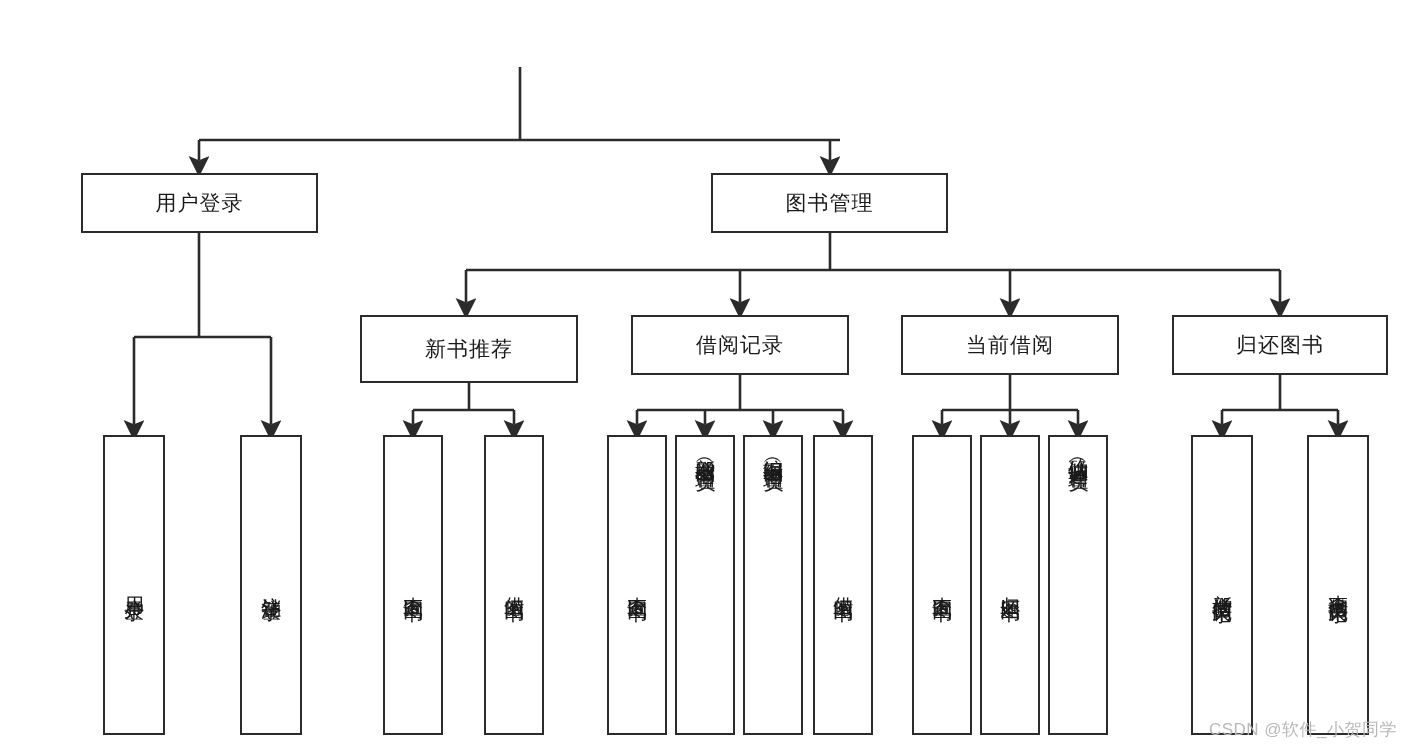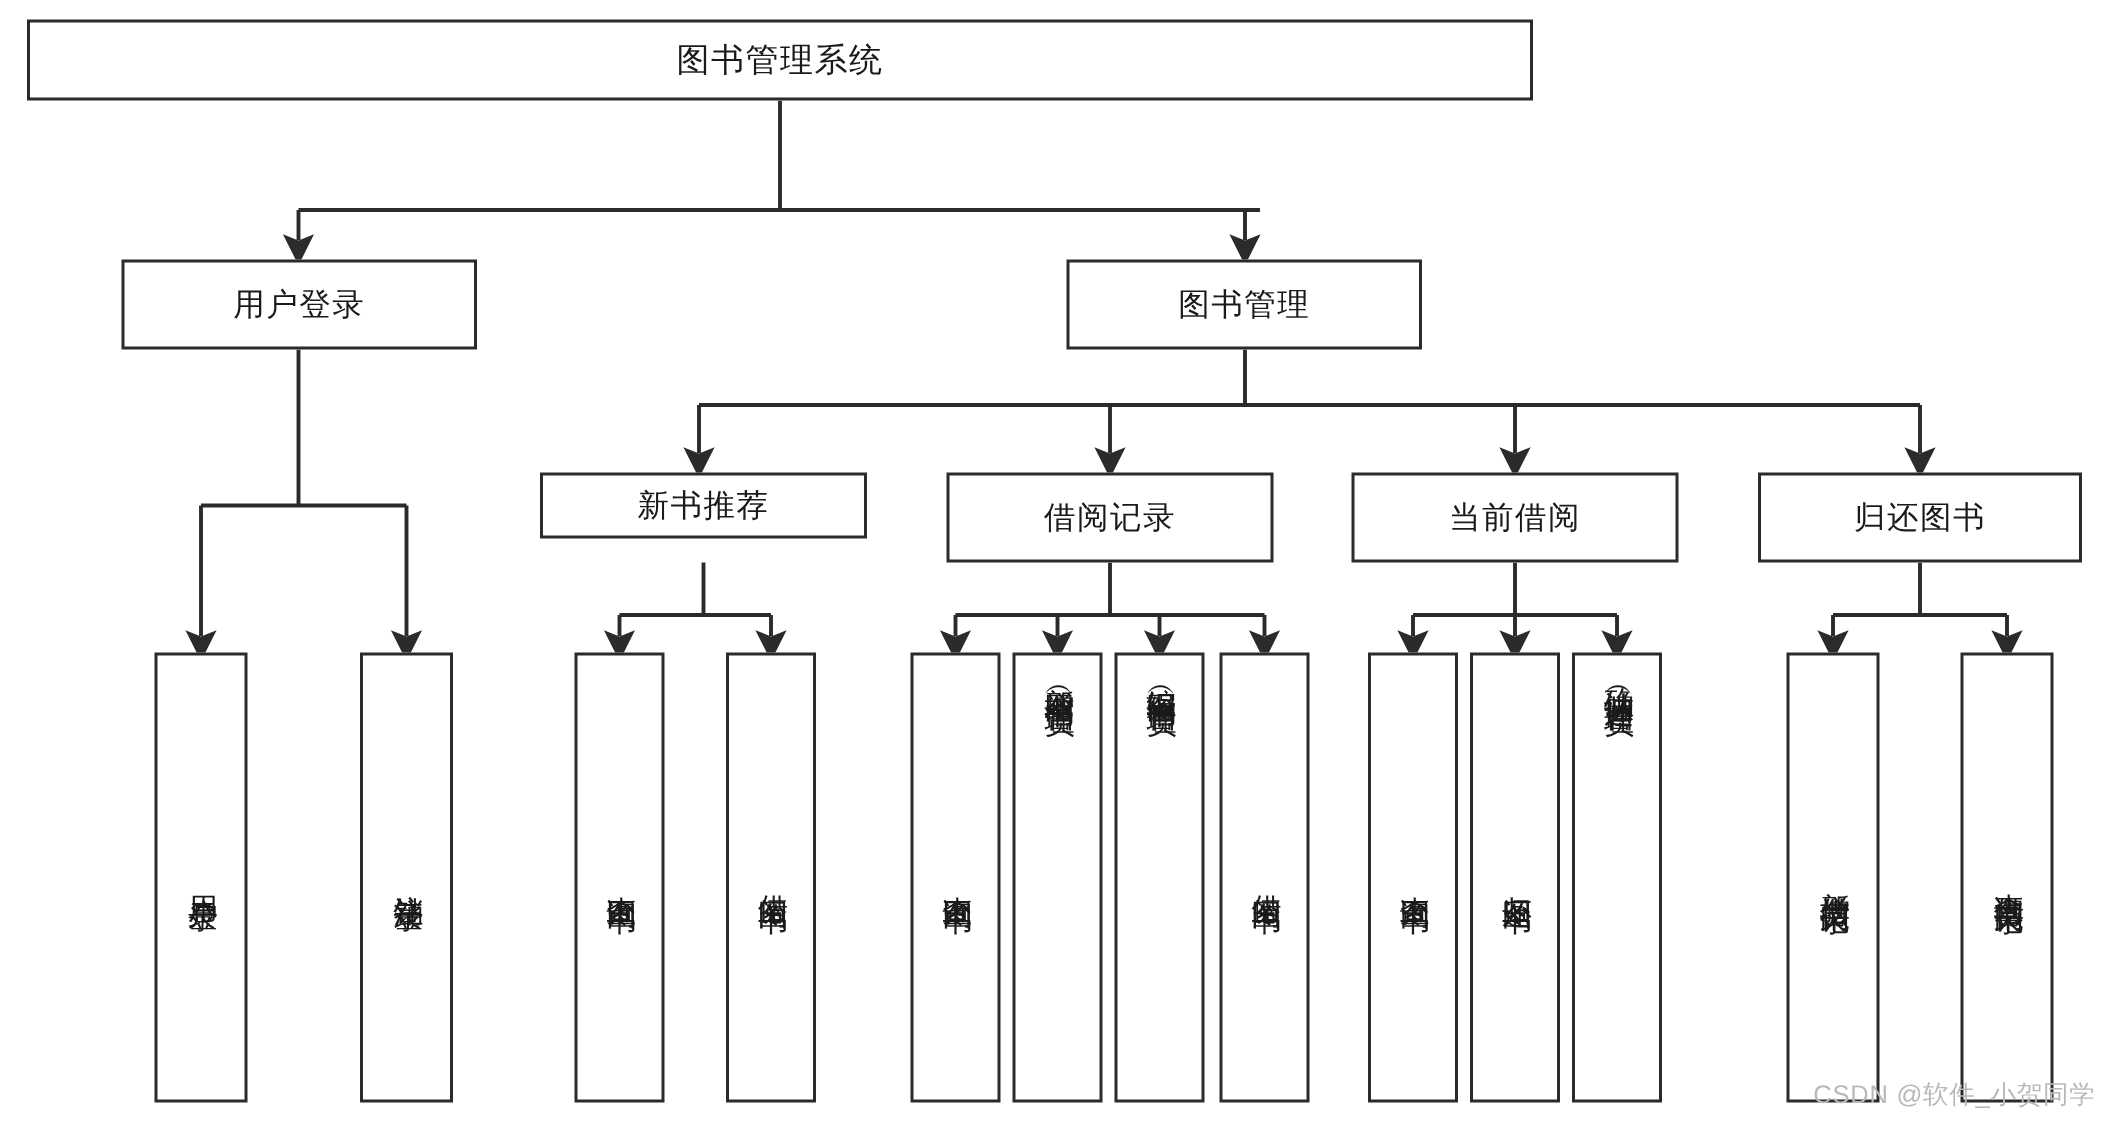--- a/index.html
+++ b/index.html
@@ -64,32 +64,29 @@
       <path d="M1010,410 L1010,424" marker-end="url(#ah)"></path>
       <path d="M1078,410 L1078,424" marker-end="url(#ah)"></path>
 
       <path d="M1280,375 L1280,410"></path>
       <path d="M1222,410 L1338,410"></path>
       <path d="M1222,410 L1222,424" marker-end="url(#ah)"></path>
       <path d="M1338,410 L1338,424" marker-end="url(#ah)"></path>
     </g>
   </svg>
 
-  <div class="node h root" style="left:18px;top:13px;width:1004px;height:54px;">
-    <span>图书管理系统</span>
-  </div>
 
   <div class="node h" style="left:81px;top:173px;width:237px;height:60px;">
     <span>用户登录</span>
   </div>
   <div class="node h" style="left:711px;top:173px;width:237px;height:60px;text-align:right;">
     <span>图书管理</span>
   </div>
 
-  <div class="node h" style="left:360px;top:315px;width:218px;height:44px;">
+  <div class="node h" style="left:360px;top:315px;width:218px;height:68px;">
     <span>新书推荐</span>
   </div>
   <div class="node h" style="left:631px;top:315px;width:218px;height:60px;">
     <span>借阅记录</span>
   </div>
   <div class="node h" style="left:901px;top:315px;width:218px;height:60px;">
     <span>当前借阅</span>
   </div>
   <div class="node h" style="left:1172px;top:315px;width:216px;height:60px;">
     <span>归还图书</span>

